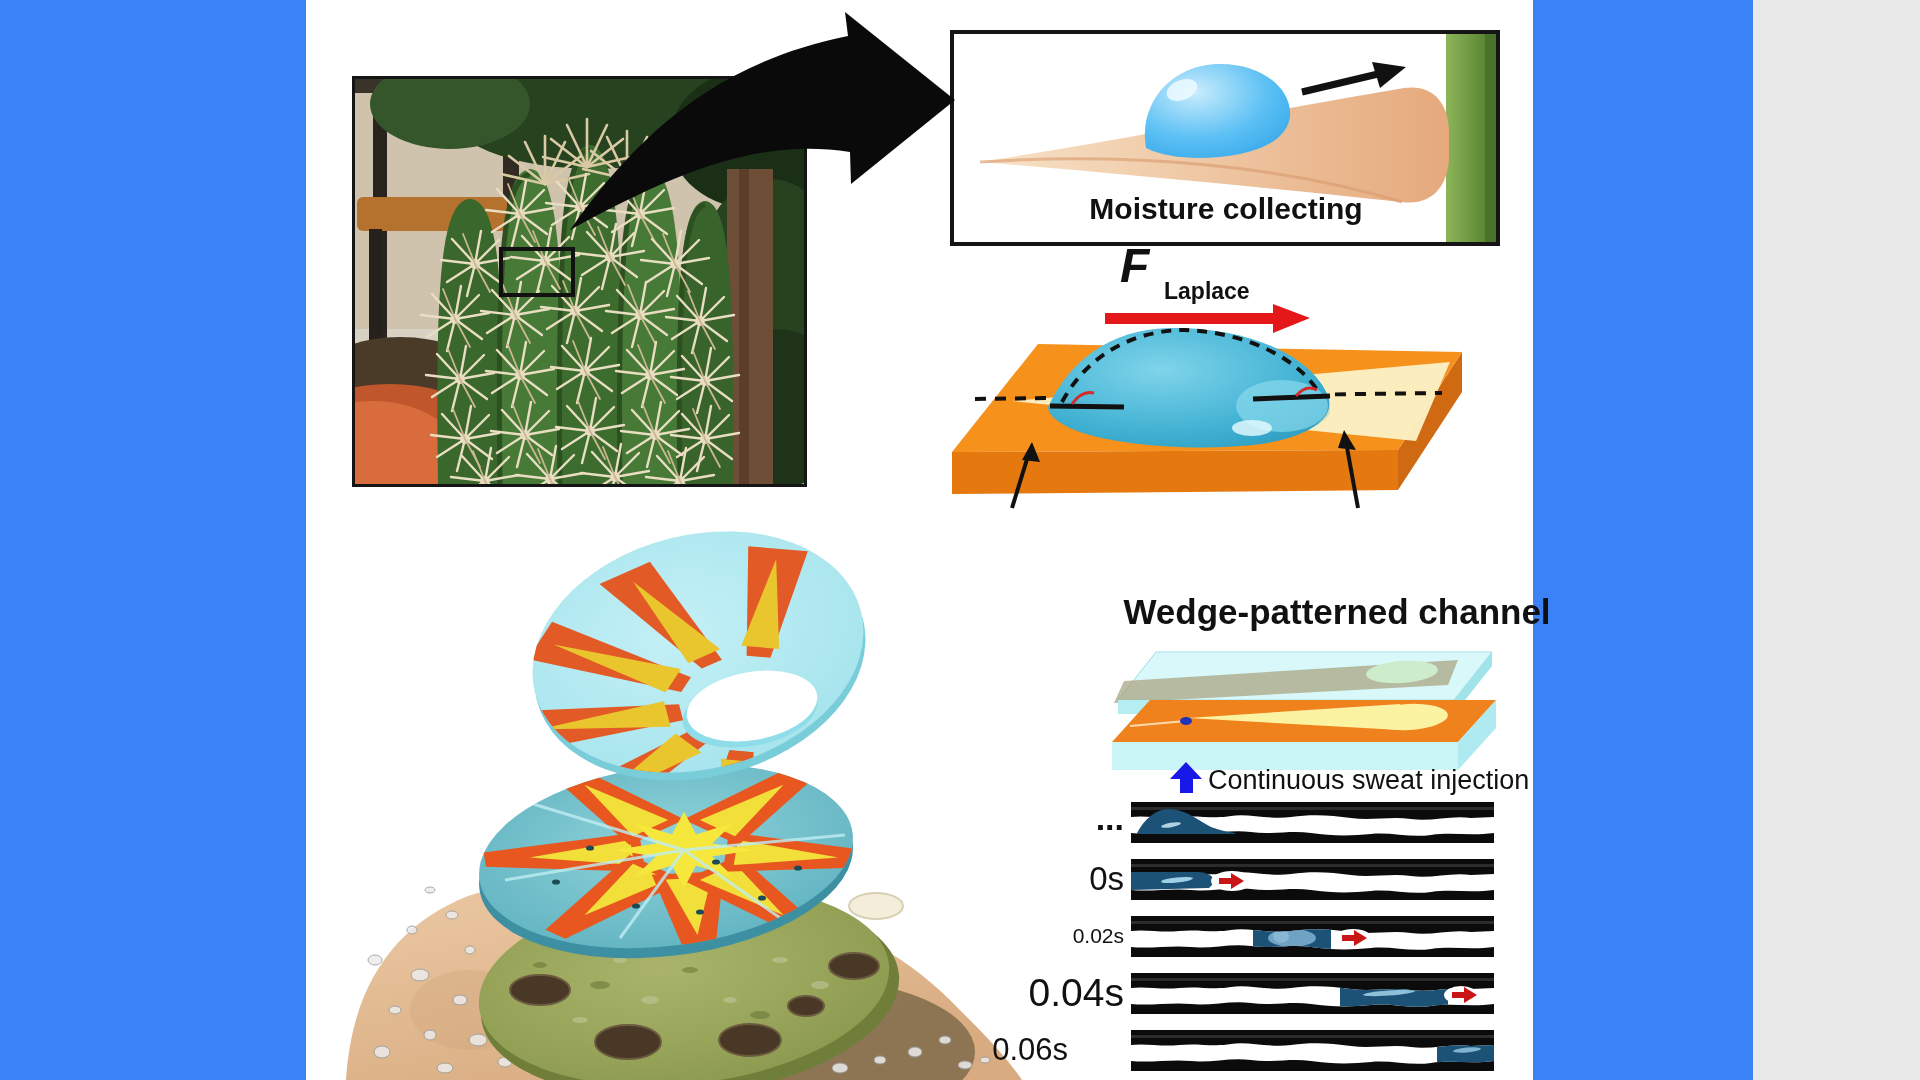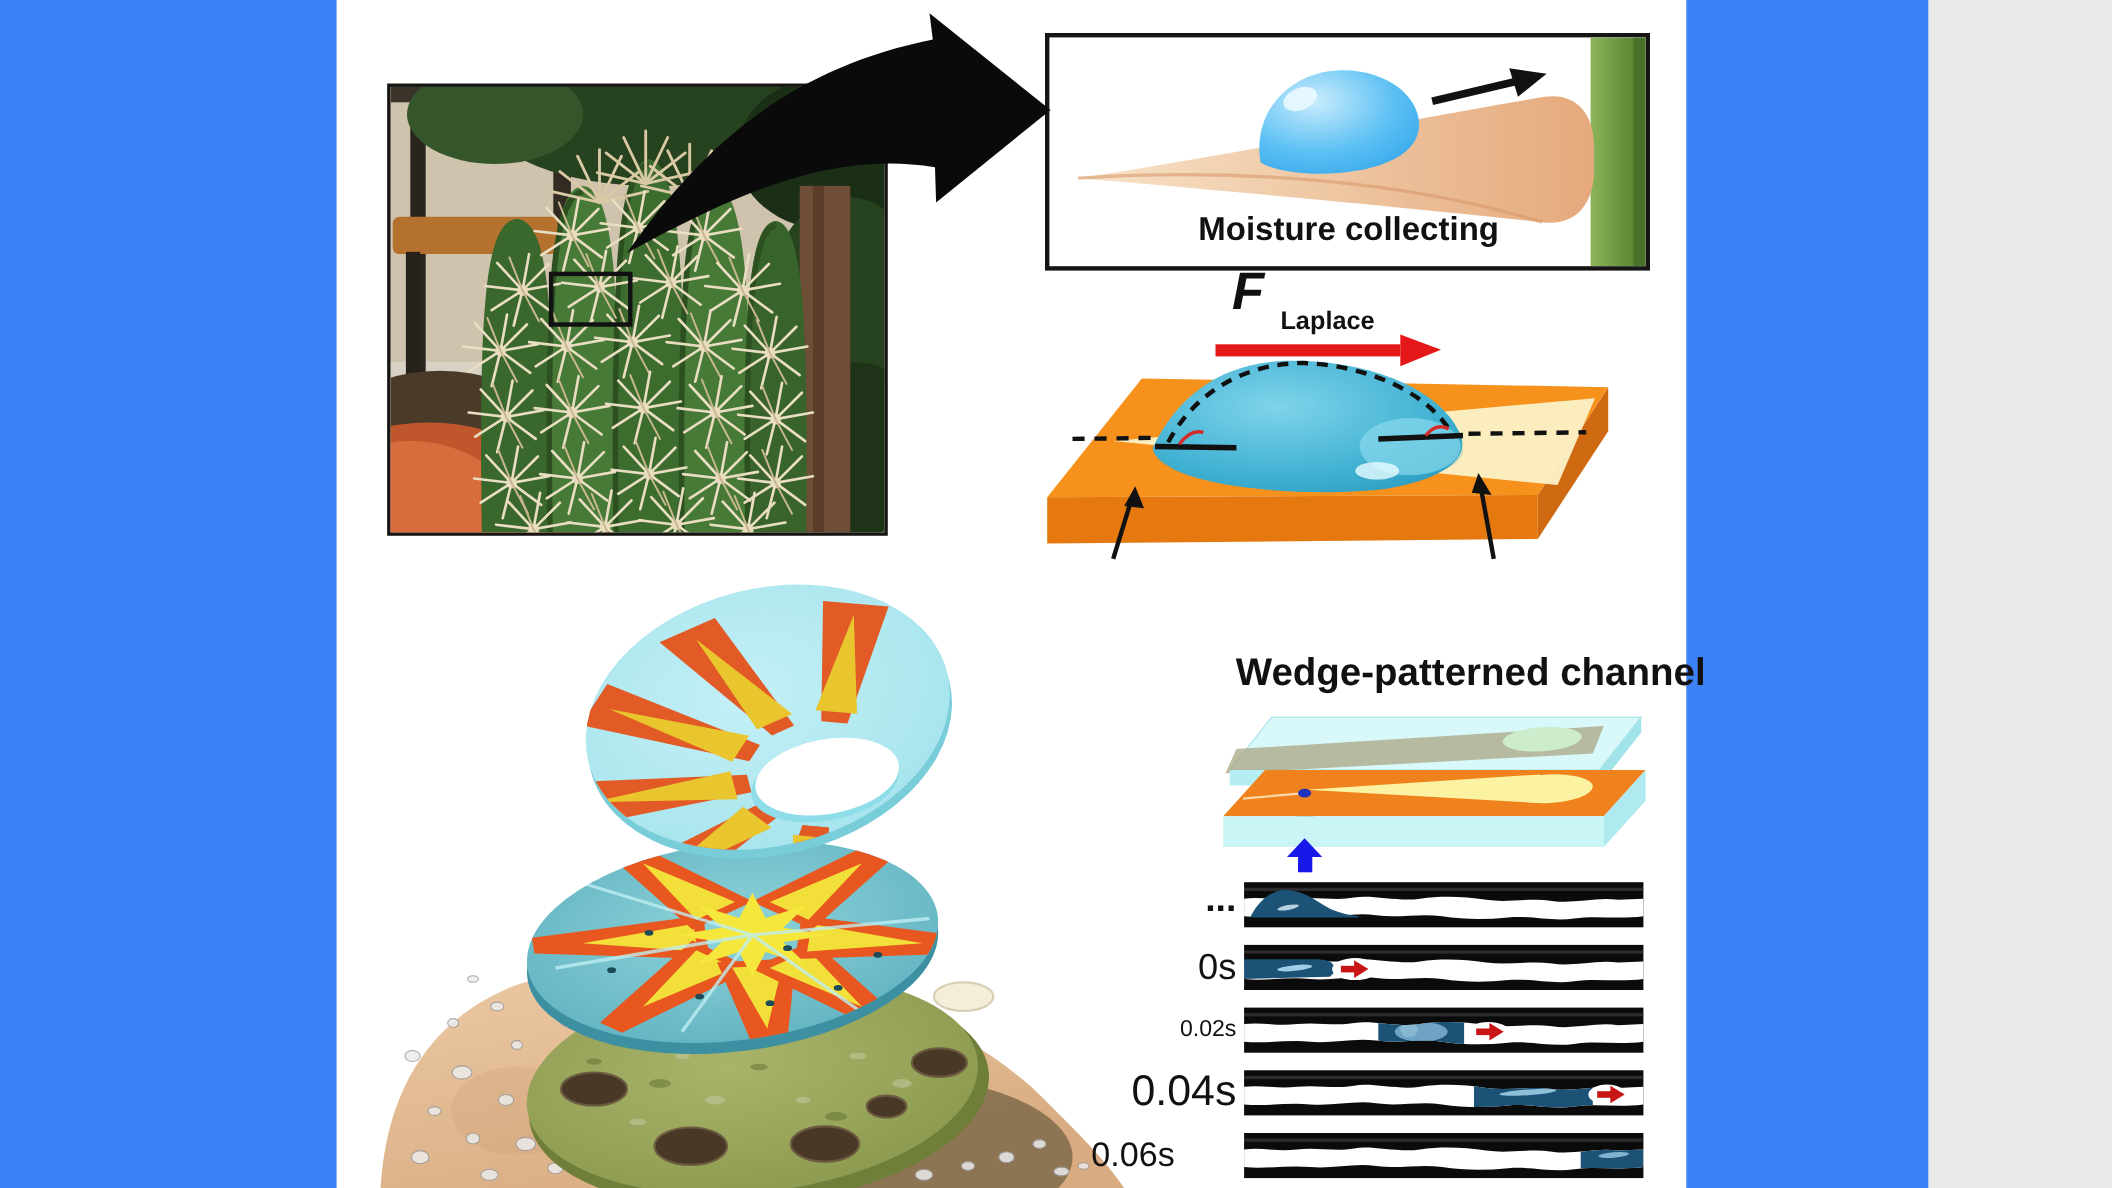--- a/index.html
+++ b/index.html
@@ -448,19 +448,20 @@
       </g>
     </g>
   </svg>
 
   <div class="abs" style="left:1120px;top:238px;font-size:48px;font-style:italic;font-weight:bold;color:#111;">F</div>
   <div class="abs lbl-bold" style="left:1164px;top:278px;font-size:23px;">Laplace</div>
 
 
   <div class="abs ctr lbl-bold" style="left:1300px;top:612px;font-size:35px;margin-left:37px;">Wedge-patterned channel</div>
 
+  <div class="abs vctr" style="left:1208px;top:780px;font-size:27px;color:#111;">Continuous sweat injection</div>
 
   <div class="abs rctr" style="left:1124px;top:818px;font-size:34px;font-weight:bold;color:#111;">...</div>
   <div class="abs rctr" style="left:1124px;top:879px;font-size:33px;color:#111;text-align:right;">0s</div>
   <div class="abs rctr" style="left:1124px;top:936px;font-size:21px;color:#111;">0.02s</div>
   <div class="abs rctr" style="left:1124px;top:993px;font-size:39px;color:#111;">0.04s</div>
   <div class="abs rctr" style="left:1068px;top:1050px;font-size:31px;color:#111;">0.06s</div>
 </div>
 
 </body></html>

